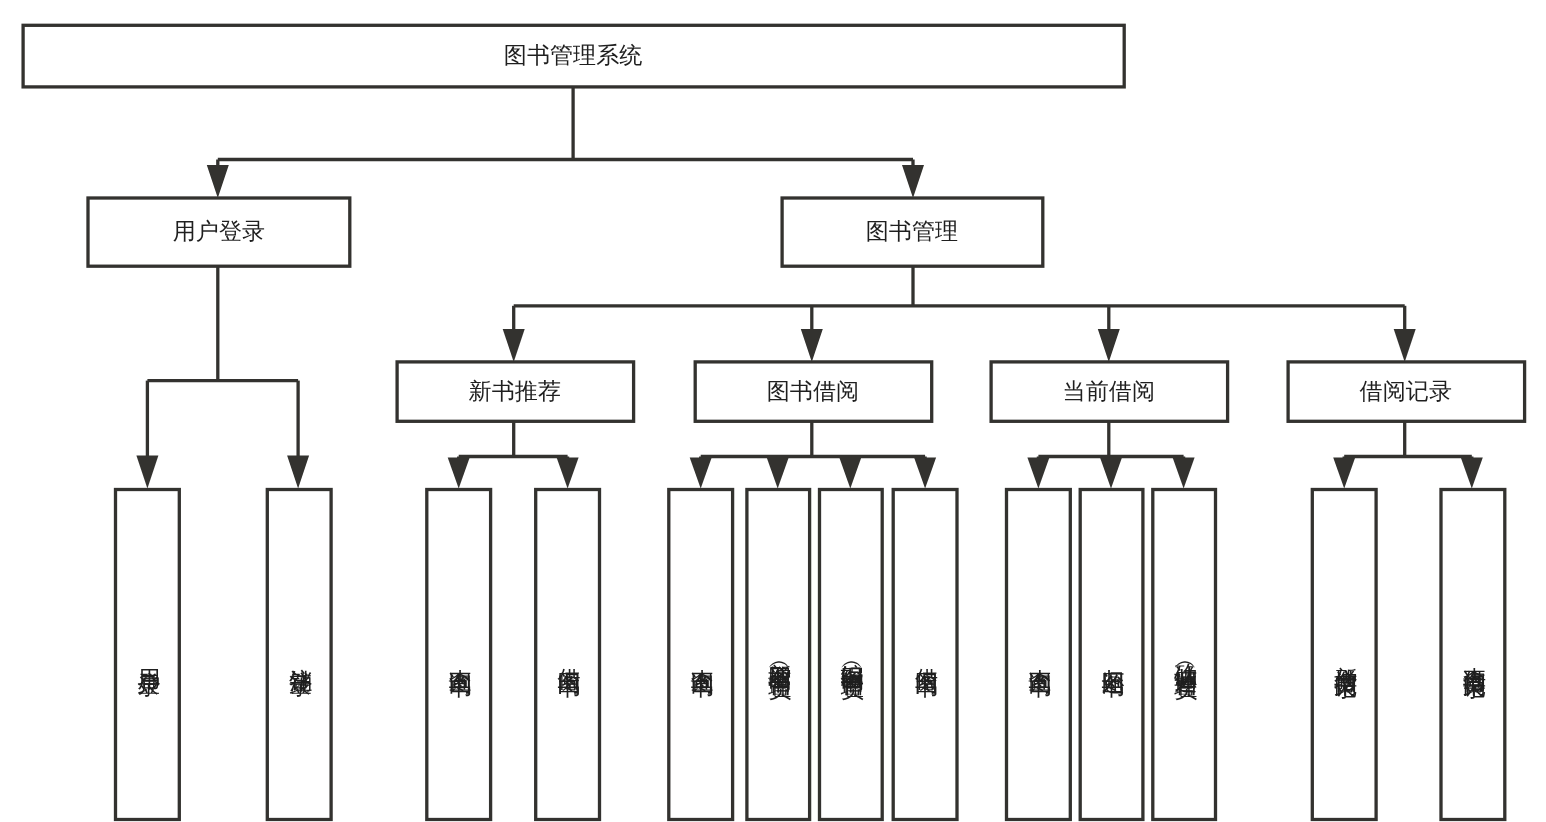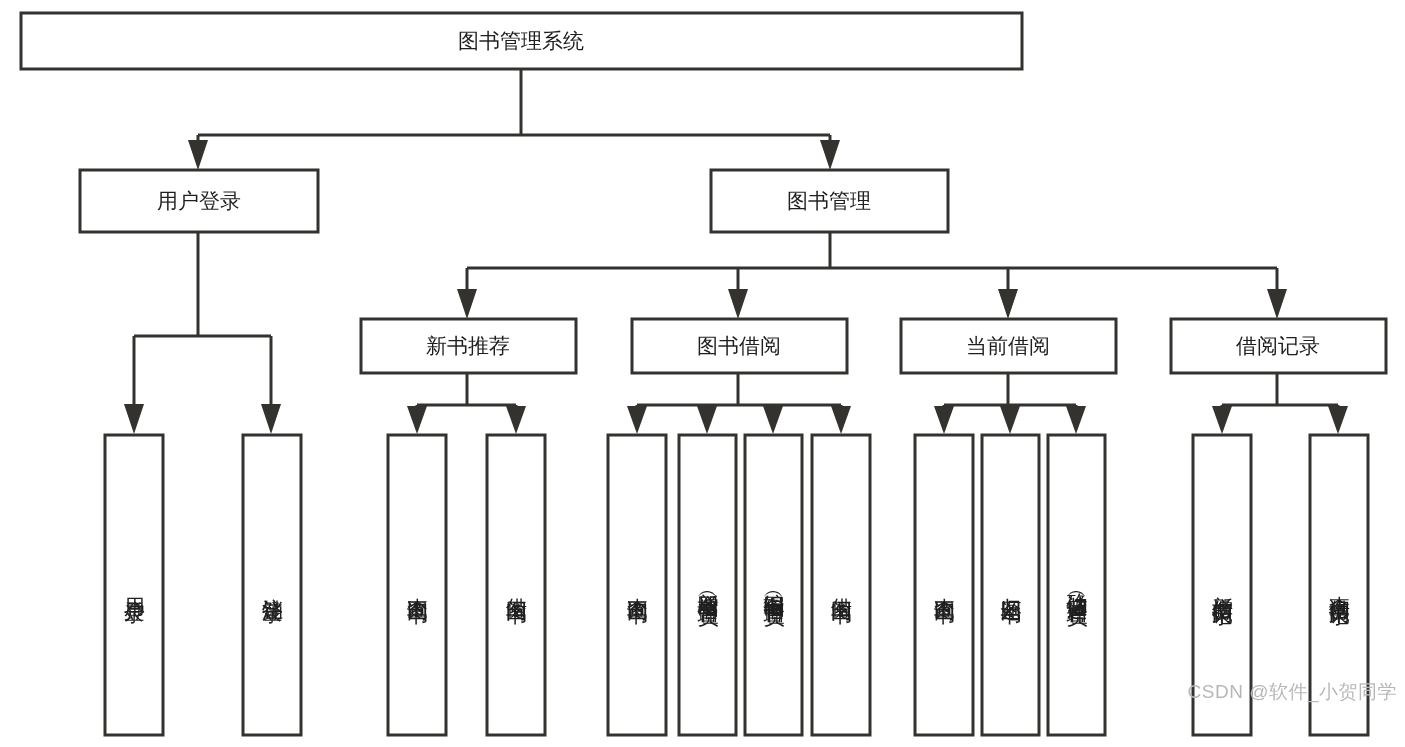--- a/index.html
+++ b/index.html
@@ -11,20 +11,21 @@
     width: 1405px;
     height: 747px;
     font-family: "Liberation Sans", "DejaVu Sans", sans-serif;
     overflow: hidden;
   }
   #diagram-root {
     position: relative;
     width: 1405px;
     height: 709px;
     background: #ffffff;
+    margin-top: 10px;
   }
   svg#flow-svg {
     position: absolute;
     left: 0;
     top: 0;
     width: 1405px;
     height: 747px;
   }
   .node-box {
     fill: #ffffff;
@@ -210,15 +211,14 @@
   <div class="node-label-v" style="left:745px; top:435px; width:57px; height:300px;">编辑图书（管理员）</div>
   <div class="node-label-v" style="left:812px; top:435px; width:58px; height:300px;">借阅图书</div>
 
   <div class="node-label-v" style="left:915px; top:435px; width:58px; height:300px;">查询图书</div>
   <div class="node-label-v" style="left:982px; top:435px; width:57px; height:300px;">归还图书</div>
   <div class="node-label-v" style="left:1048px; top:435px; width:57px; height:300px;">确认归还（管理员）</div>
 
   <div class="node-label-v" style="left:1193px; top:435px; width:58px; height:300px;">新增借阅记录</div>
   <div class="node-label-v" style="left:1310px; top:435px; width:58px; height:300px;">查询借阅记录</div>
 
-  <div class="watermark">CSDN @软件_小贺同学</div>
 
 </div>
 
 </body></html>

